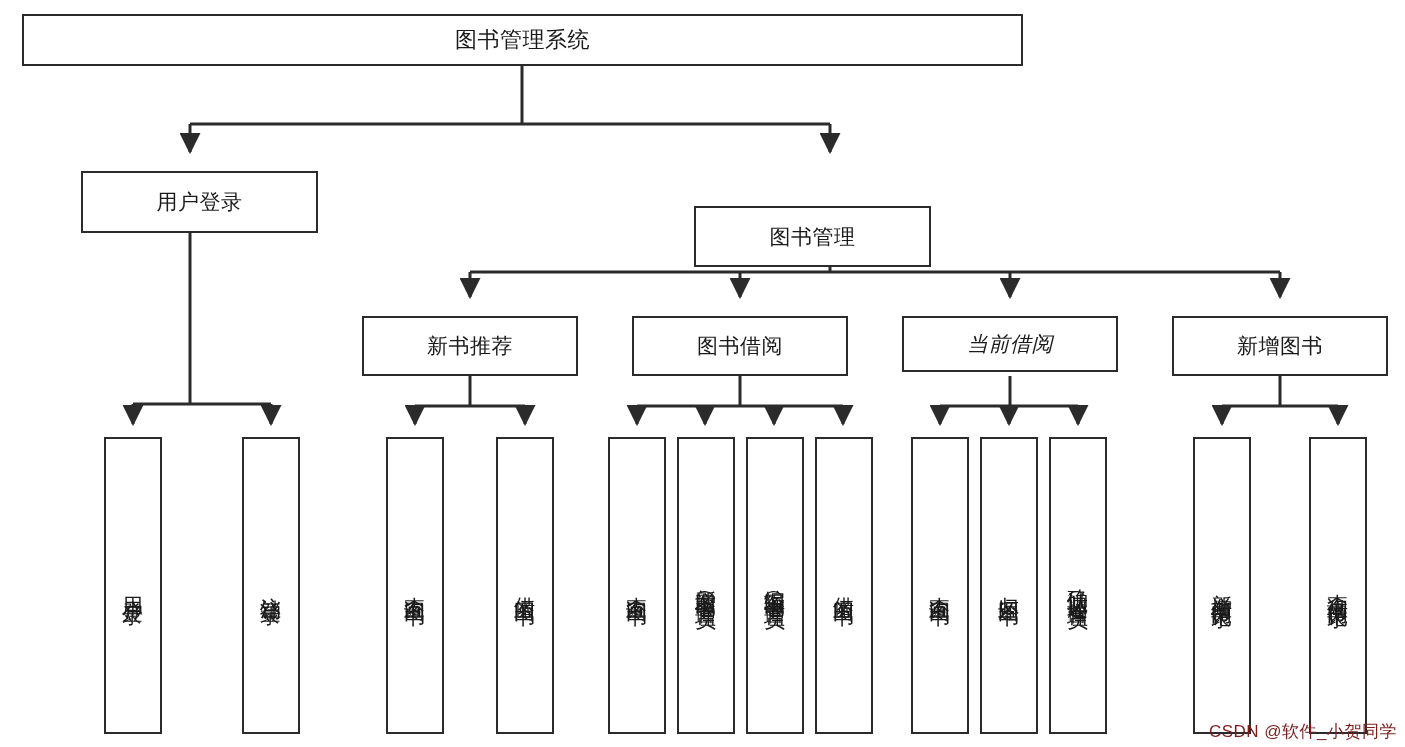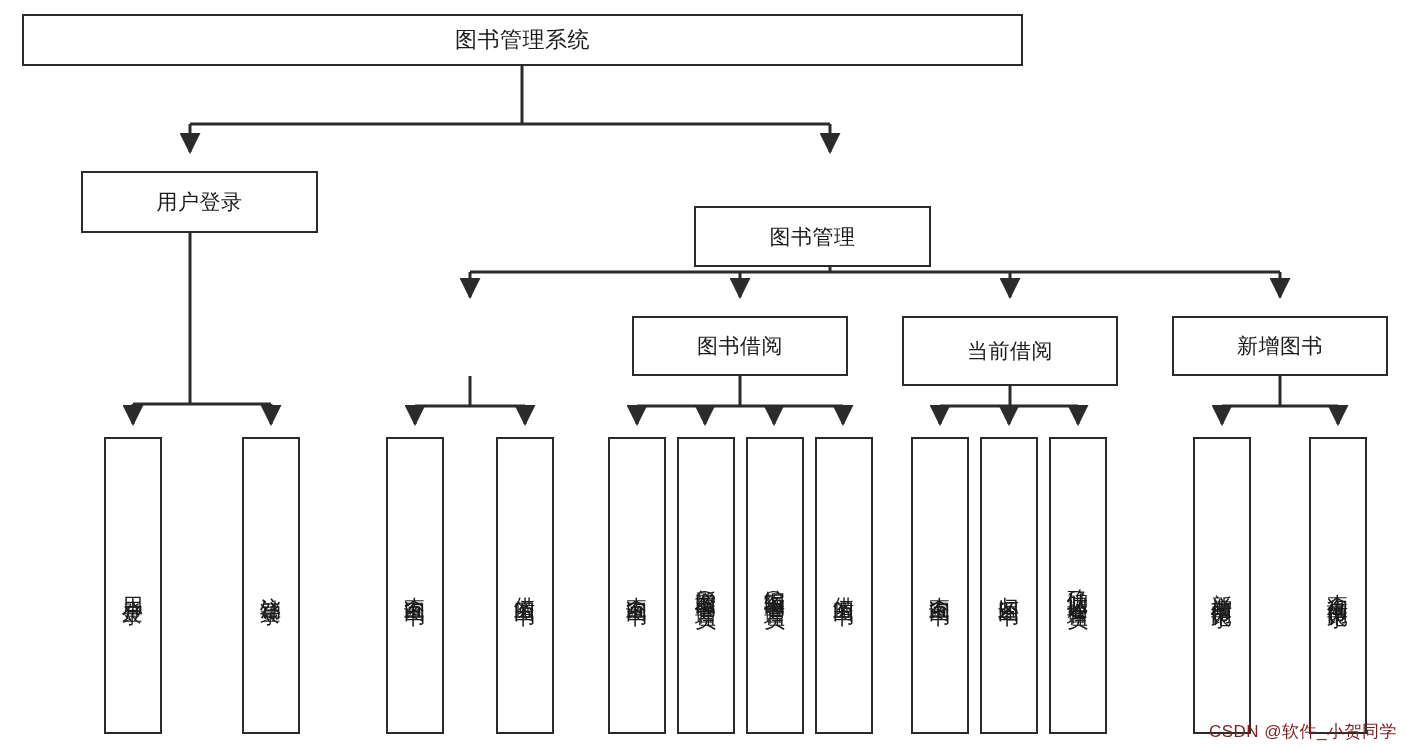--- a/index.html
+++ b/index.html
@@ -128,24 +128,27 @@
     <span>图书管理系统</span>
   </div>
 
   <div class="node horiz" style="left:81px; top:171px; width:237px; height:62px;">
     <span>用户登录</span>
   </div>
   <div class="node horiz" style="left:694px; top:171px; width:237px; height:61px;margin-top:35px;">
     <span>图书管理</span>
   </div>
 
+  <div class="node horiz" style="left:362px; top:316px; width:216px; height:60px;">
+    <span>新书推荐</span>
+  </div>
   <div class="node horiz" style="left:632px; top:316px; width:216px; height:60px;">
     <span>图书借阅</span>
   </div>
-  <div class="node horiz" style="left:902px; top:316px; width:216px; height:70px;">
+  <div class="node horiz" style="left:902px; top:316px; width:216px; height:56px;font-style:italic;">
     <span>当前借阅</span>
   </div>
   <div class="node horiz" style="left:1172px; top:316px; width:216px; height:60px;">
     <span>新增图书</span>
   </div>
 
   <div class="node leaf" style="left:104px; top:437px; width:58px; height:297px;">
     <span class="vtext">用户登录</span>
   </div>
   <div class="node leaf" style="left:242px; top:437px; width:58px; height:297px;">

